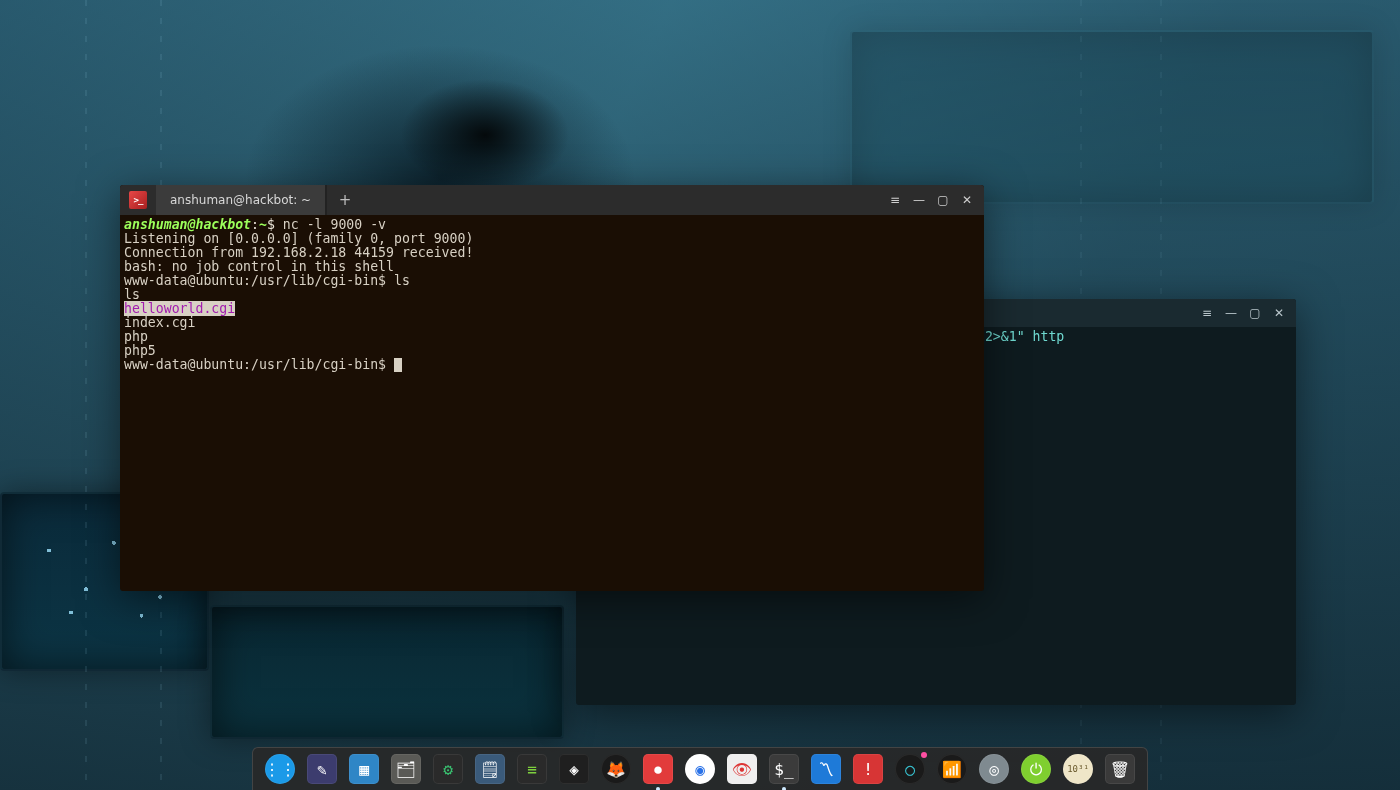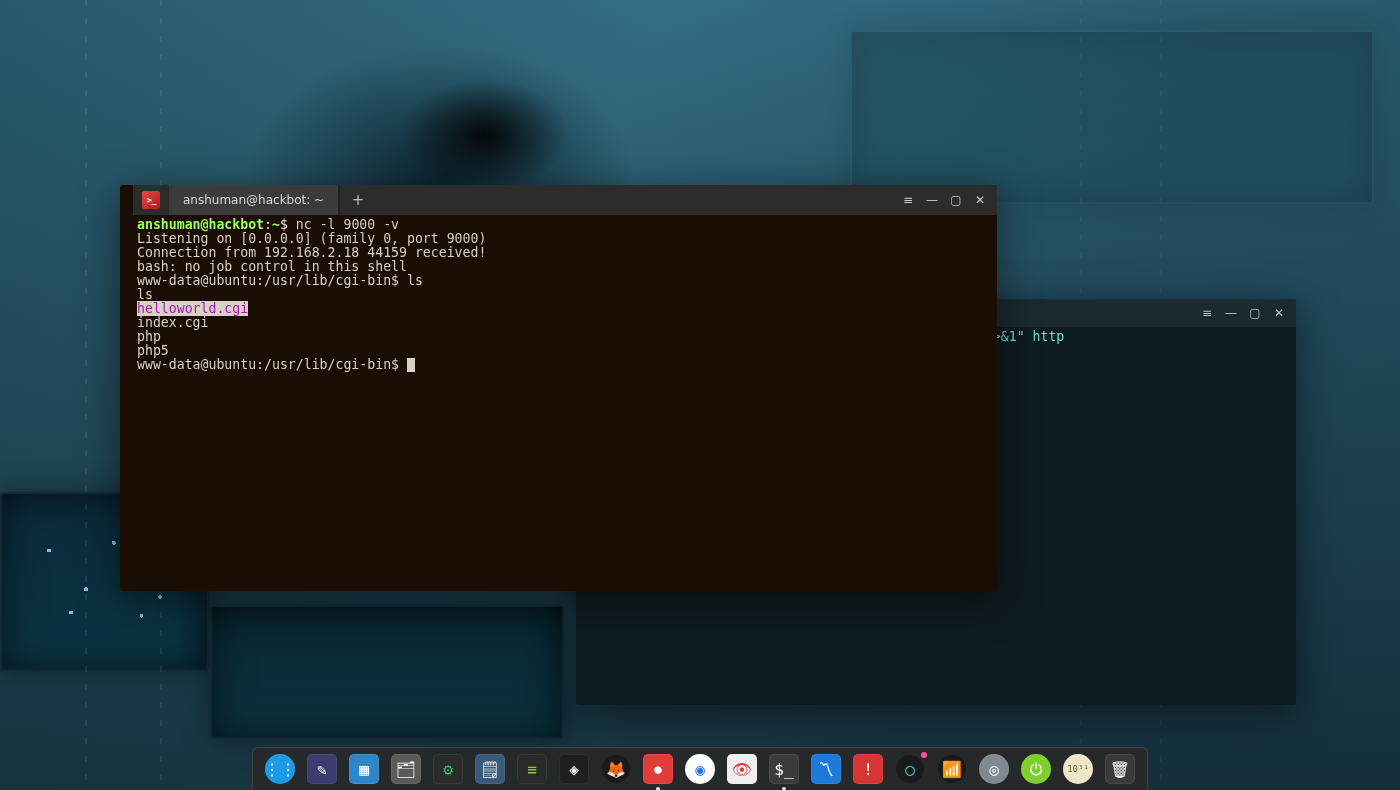--- a/index.html
+++ b/index.html
@@ -68,21 +68,20 @@
 
 .termwin {
   position: absolute;
   box-shadow: 0 8px 40px rgba(0,0,0,.5);
   border-radius: 3px;
   overflow: hidden;
 }
 .termwin.front {
   left: 120px; top: 185px; width: 864px; height: 406px;
   background: #1a0e04;
-  padding-left: 13px;
 }
 .termwin.back {
   left: 576px; top: 299px; width: 720px; height: 406px;
   background: #0e1b1f;
 }
 
 
 .titlebar {
   height: 30px;
   background: #2c2c2c;
@@ -140,21 +139,21 @@
   line-height: 14px;
   white-space: pre;
 }
 .termwin.front .tbody { color: #d8d1c4; }
 .termwin.back  .tbody { color: #6fd9d0; }
 
 .tline { display:block; min-height:14px; }
 .tline .seg { white-space: pre; }
 
 
-.fg-prompt-green  { color:#9cff5b; font-weight:bold; }
+.fg-prompt-green  { color:#9cff5b; font-weight:bold;font-style:italic; }
 .fg-prompt-white  { color:#e8e2d6; }
 .fg-plain         { }
 .fg-hl            { background:#d8d1c4; color:#a21caf; }
 .fg-cursor        { background:#d8d1c4; color:#1a0e04; width:8px; display:inline-block; height:14px; vertical-align:bottom; }
 
 
 .termwin.back .fg-plain { color:#6fd9d0; }
 
 
 .dock {

